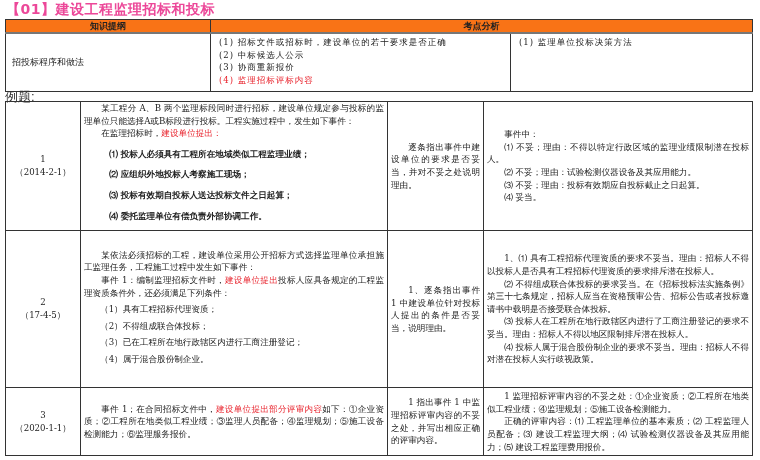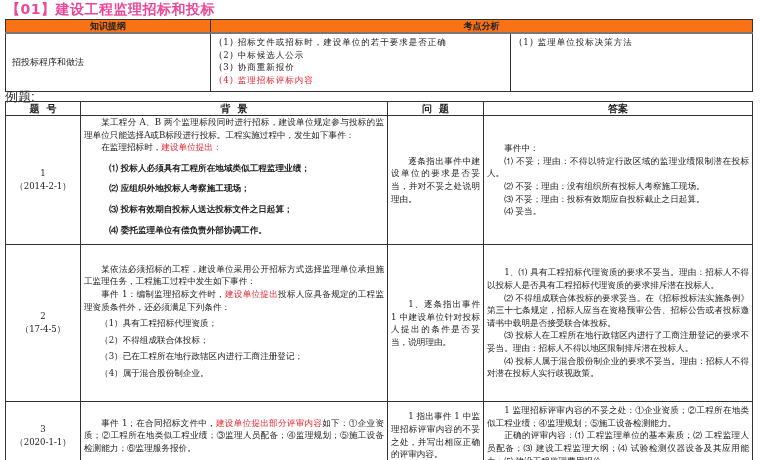--- a/index.html
+++ b/index.html
@@ -75,47 +75,41 @@
 <div class="examples-label">例题:</div>
 
 <table class="ex">
   <colgroup>
     <col style="width:75px">
       <col style="width:307px">
       <col style="width:96px">
       <col style="width:269px">
   </colgroup>
   <tbody>
-      <tr>
-    <th style="white-space:pre">题  号</th>
-    <th style="white-space:pre">背  景</th>
-    <th style="white-space:pre">问  题</th>
-    <th>答案</th>
-  </tr>
 
   <tr class="r1">
     <td class="num">
       <div>1</div>
       <div>（2014-2-1）</div>
     </td>
     <td class="bg">
       <p class="p">某工程分 A、B 两个监理标段同时进行招标，建设单位规定参与投标的监理单位只能选择A或B标段进行投标。工程实施过程中，发生如下事件：</p>
       <p class="p"><span>在监理招标时，</span><span class="red">建设单位提出：</span></p>
       <p class="pi">⑴ 投标人必须具有工程所在地域类似工程监理业绩；</p>
       <p class="pi">⑵ 应组织外地投标人考察施工现场；</p>
       <p class="pi">⑶ 投标有效期自投标人送达投标文件之日起算；</p>
       <p class="pi">⑷ 委托监理单位有偿负责外部协调工作。</p>
     </td>
     <td class="q">
       <p class="p">逐条指出事件中建设单位的要求是否妥当，并对不妥之处说明理由。</p>
     </td>
     <td class="ans">
       <p class="p">事件中：</p>
       <p class="p">⑴ 不妥；理由：不得以特定行政区域的监理业绩限制潜在投标人。</p>
-      <p class="p">⑵ 不妥；理由：没有组织所有投标人考察施工现场。</p>
+      <p class="p">⑵ 不妥；理由：试验检测仪器设备及其应用能力。</p>
       <p class="p">⑶ 不妥；理由：投标有效期应自投标截止之日起算。</p>
       <p class="p">⑷ 妥当。</p>
     </td>
   </tr>
 
   <tr class="r2">
     <td class="num">
       <div>2</div>
       <div>（17-4-5）</div>
     </td>

